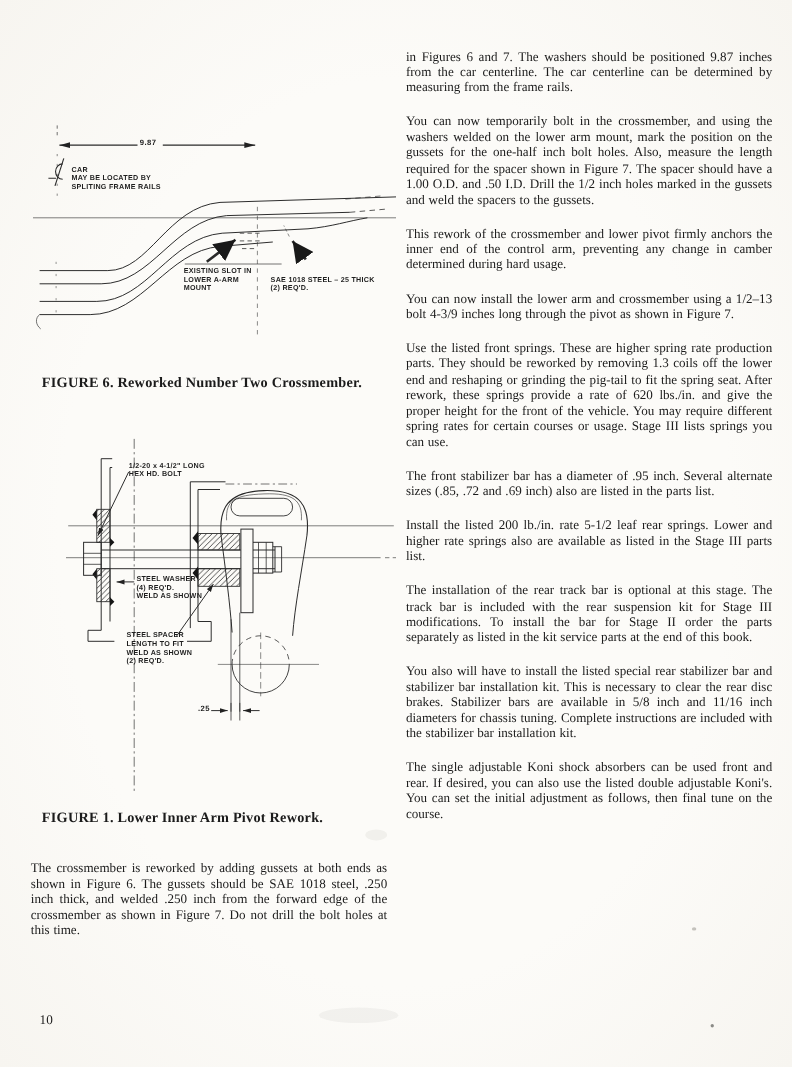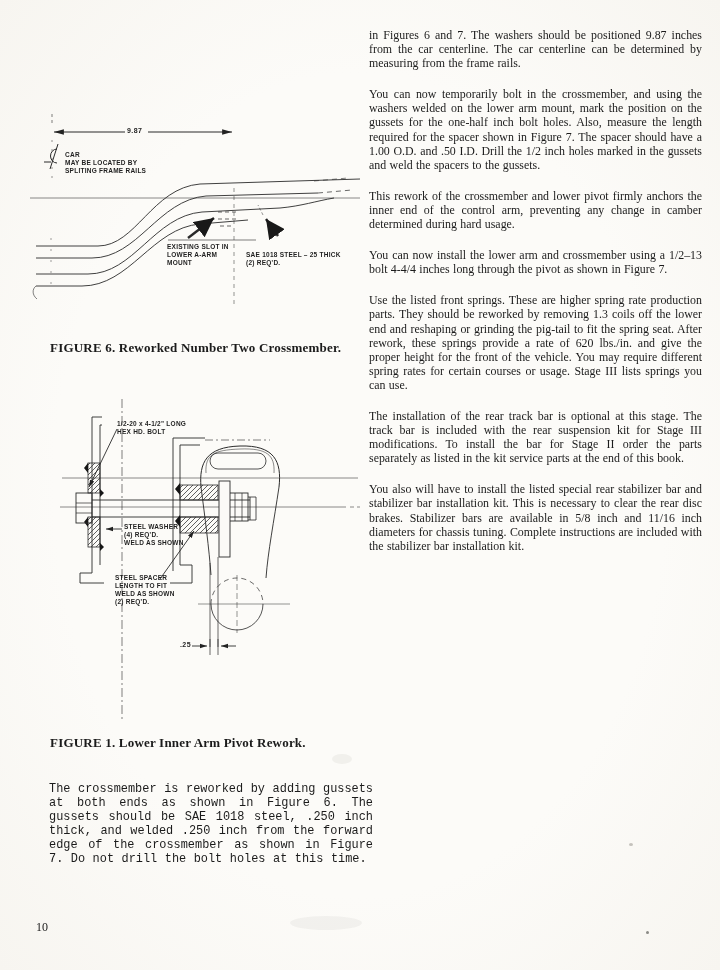--- a/index.html
+++ b/index.html
@@ -2,23 +2,23 @@
 <html><head>
 <meta charset="utf-8">
 <style>
   html,body{margin:0;padding:0;width:720px;height:970px;background:#fbfaf7;
     font-family:"Liberation Serif", serif;color:#1b1b1b;overflow:hidden;}
   .page{position:absolute;inset:0;background:
     radial-gradient(ellipse at 50% 50%, #fcfbf8 60%, #f7f5f0 100%);}
   
   .textcol p{font-size:11.9px;line-height:14.1px;text-align:justify;
     margin:0 0 17px 0;word-spacing:0.4px;}
-  .col-right{position:absolute;left:369px;top:28px;width:333px;}
-  .col-left-text{position:absolute;left:49px;top:782px;width:324px;font-family:Liberation Mono, monospace;}
-  .caption{position:absolute;left:50px;font-weight:bold;font-size:13px;
+  .col-right{position:absolute;left:369px;top:44px;width:333px;}
+  .col-left-text{position:absolute;left:28px;top:782px;width:324px;}
+  .caption{position:absolute;left:38px;font-weight:bold;font-size:13px;
     letter-spacing:0.2px;font-family:Liberation Serif, serif;}
   .caption.c6{top:340px;} .caption.c7{top:735px;}
   .page-number{position:absolute;left:36px;top:920px;font-size:12px;}
   
   .fig{position:absolute;}
   .fig svg{display:block;position:absolute;left:0;top:0;}
   .fig-label{position:absolute;font-family:"Liberation Sans",sans-serif;
     font-weight:bold;font-size:6.5px;line-height:8px;letter-spacing:0.25px;
     white-space:pre-line;color:#1f1f1f;}
   .fig-dim{font-size:7px;letter-spacing:0.4px;}
@@ -183,23 +183,26 @@
   <div class="textcol col-left-text">
     <p>The crossmember is reworked by adding gussets at both ends as shown in Figure 6. The gussets should be SAE 1018 steel, .250 inch thick, and welded .250 inch from the forward edge of the crossmember as shown in Figure 7. Do not drill the bolt holes at this time.</p>
   </div>
 
   <div class="page-number">10</div>
 
   <div class="textcol col-right">
     <p>in Figures 6 and 7. The washers should be positioned 9.87 inches from the car centerline. The car centerline can be determined by measuring from the frame rails.</p>
     <p>You can now temporarily bolt in the crossmember, and using the washers welded on the lower arm mount, mark the position on the gussets for the one-half inch bolt holes. Also, measure the length required for the spacer shown in Figure 7. The spacer should have a 1.00 O.D. and .50 I.D. Drill the 1/2 inch holes marked in the gussets and weld the spacers to the gussets.</p>
     <p>This rework of the crossmember and lower pivot firmly anchors the inner end of the control arm, preventing any change in camber determined during hard usage.</p>
-    <p>You can now install the lower arm and crossmember using a 1/2–13 bolt 4-4/4 inches long through the pivot as shown in Figure 7.</p>
+    <p>You can now install the lower arm and crossmember using a 1/2–13 bolt 4-3/9 inches long through the pivot as shown in Figure 7.</p>
     <p>Use the listed front springs. These are higher spring rate production parts. They should be reworked by removing 1.3 coils off the lower end and reshaping or grinding the pig-tail to fit the spring seat. After rework, these springs provide a rate of 620 lbs./in. and give the proper height for the front of the vehicle. You may require different spring rates for certain courses or usage. Stage III lists springs you can use.</p>
+    <p>The front stabilizer bar has a diameter of .95 inch. Several alternate sizes (.85, .72 and .69 inch) also are listed in the parts list.</p>
+    <p>Install the listed 200 lb./in. rate 5-1/2 leaf rear springs. Lower and higher rate springs also are available as listed in the Stage III parts list.</p>
     <p>The installation of the rear track bar is optional at this stage. The track bar is included with the rear suspension kit for Stage III modifications. To install the bar for Stage II order the parts separately as listed in the kit service parts at the end of this book.</p>
     <p>You also will have to install the listed special rear stabilizer bar and stabilizer bar installation kit. This is necessary to clear the rear disc brakes. Stabilizer bars are available in 5/8 inch and 11/16 inch diameters for chassis tuning. Complete instructions are included with the stabilizer bar installation kit.</p>
+    <p>The single adjustable Koni shock absorbers can be used front and rear. If desired, you can also use the listed double adjustable Koni's. You can set the initial adjustment as follows, then final tune on the course.</p>
   </div>
 
   <div class="smudge s1"></div>
   <div class="smudge s2"></div>
   <div class="dot d1"></div>
   <div class="dot d2"></div>
 </div>
 
 </body></html>

